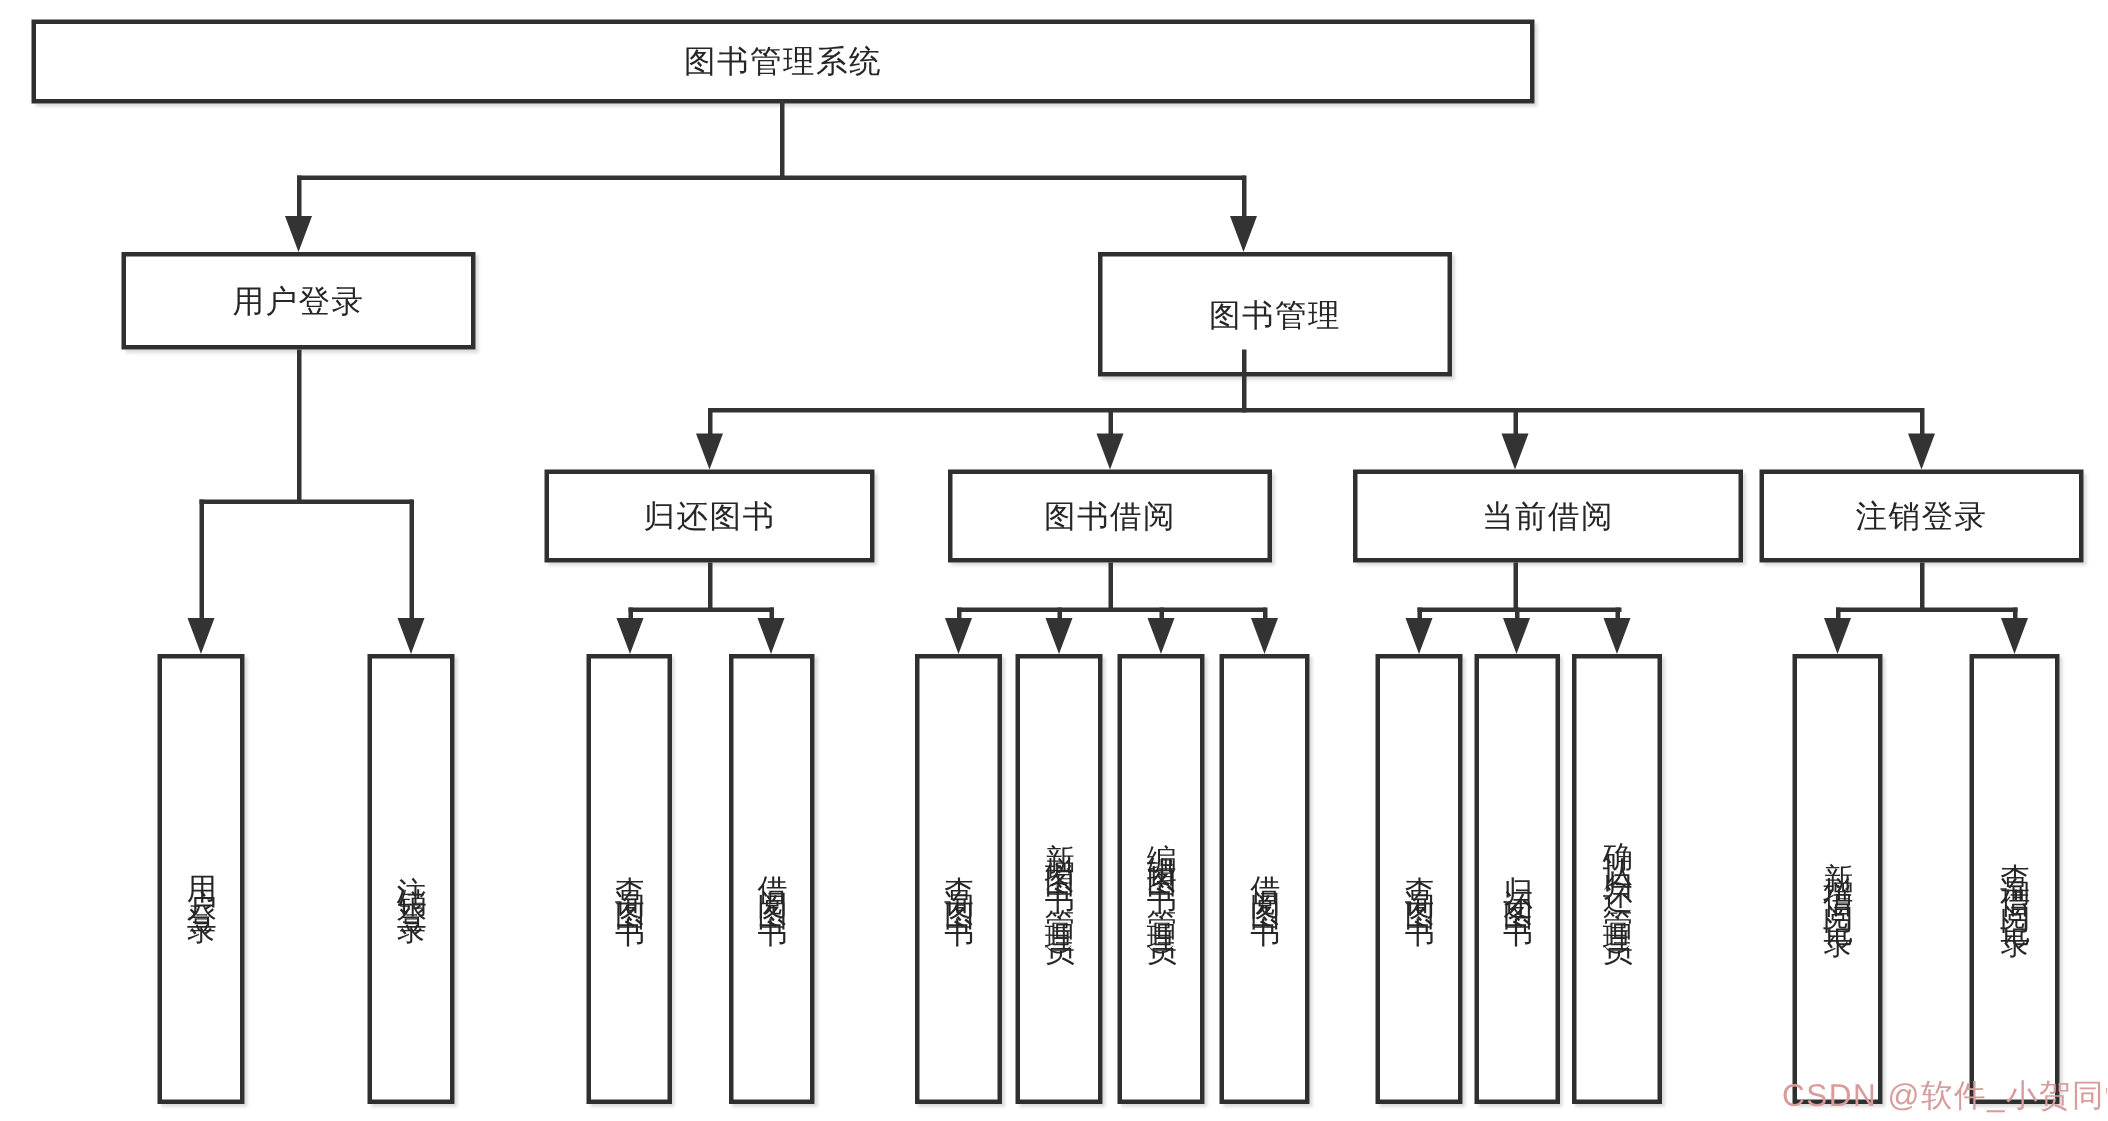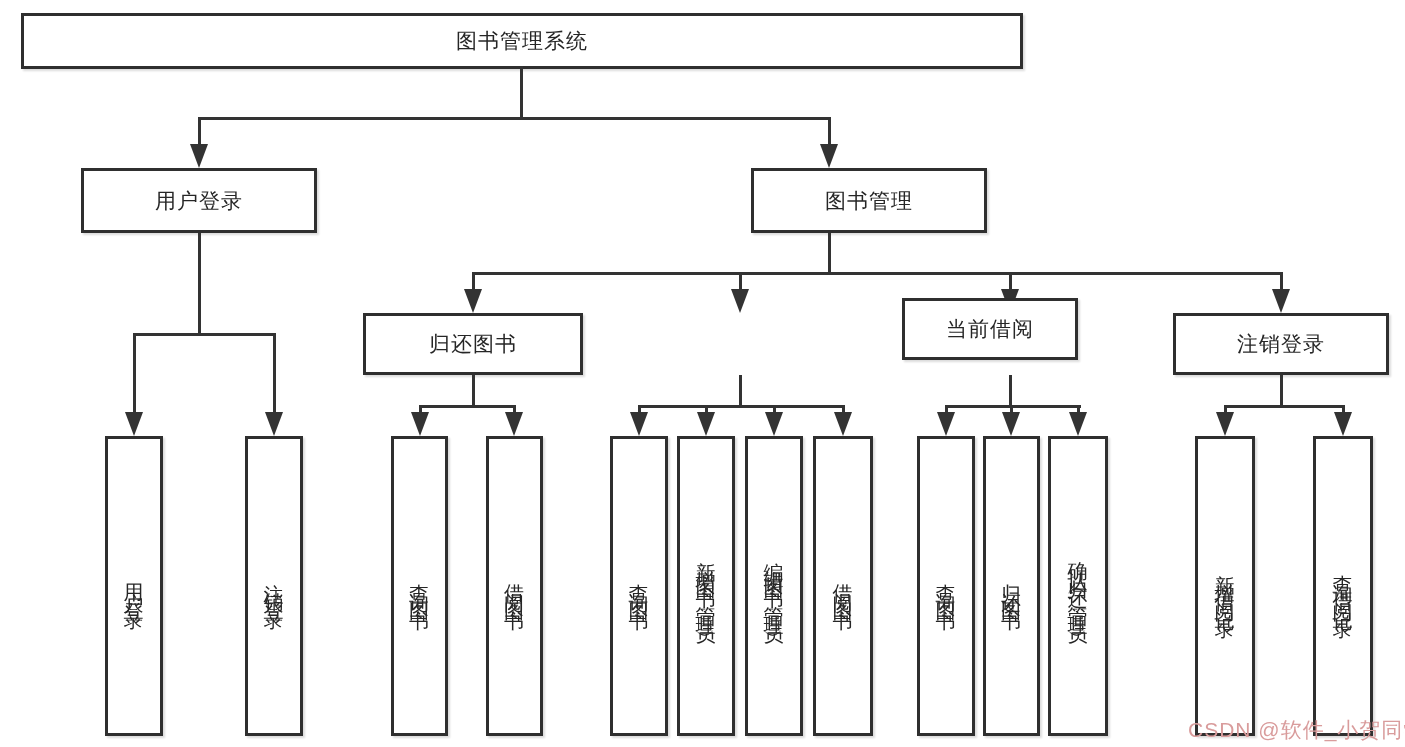--- a/index.html
+++ b/index.html
@@ -46,42 +46,43 @@
   <div class="box hbox" style="left:21px;top:13px;width:1002px;height:56px;">图书管理系统</div>
 
   <div class="vline" style="left:520px;top:66px;height:54px;"></div>
   <div class="hline" style="left:198px;top:117px;width:632px;"></div>
   <div class="vline" style="left:198px;top:117px;height:31px;"></div>
   <div class="vline" style="left:828px;top:117px;height:31px;"></div>
   <div class="arrow" style="left:190px;top:144px;"></div>
   <div class="arrow" style="left:820px;top:144px;"></div>
 
   <div class="box hbox" style="left:81px;top:168px;width:236px;height:65px;">用户登录</div>
-  <div class="box hbox" style="left:751px;top:168px;width:236px;height:65px;">图书管理</div>
+  <div class="box hbox" style="left:732px;top:168px;width:236px;height:83px;">图书管理</div>
 
   <div class="vline" style="left:198px;top:233px;height:103px;"></div>
   <div class="hline" style="left:133px;top:333px;width:142px;"></div>
   <div class="vline" style="left:133px;top:333px;height:83px;"></div>
   <div class="vline" style="left:273px;top:333px;height:83px;"></div>
   <div class="arrow" style="left:125px;top:412px;"></div>
   <div class="arrow" style="left:265px;top:412px;"></div>
 
   <div class="vline" style="left:828px;top:233px;height:42px;"></div>
   <div class="hline" style="left:472px;top:272px;width:810px;"></div>
   <div class="vline" style="left:472px;top:272px;height:21px;"></div>
   <div class="vline" style="left:739px;top:272px;height:21px;"></div>
   <div class="vline" style="left:1009px;top:272px;height:21px;"></div>
   <div class="vline" style="left:1280px;top:272px;height:21px;"></div>
   <div class="arrow" style="left:464px;top:289px;"></div>
   <div class="arrow" style="left:731px;top:289px;"></div>
   <div class="arrow" style="left:1001px;top:289px;"></div>
   <div class="arrow" style="left:1272px;top:289px;"></div>
 
   <div class="box hbox" style="left:363px;top:313px;width:220px;height:62px;">归还图书</div>
-  <div class="box hbox" style="left:902px;top:298px;width:176px;height:62px;">当前借阅</div>
+  <div class="box hbox" style="left:632px;top:313px;width:216px;height:62px;">图书借阅</div>
+  <div class="box hbox" style="left:902px;top:313px;width:260px;height:62px;">当前借阅</div>
   <div class="box hbox" style="left:1173px;top:313px;width:216px;height:62px;">注销登录</div>
 
   <div class="vline" style="left:472px;top:375px;height:33px;"></div>
   <div class="hline" style="left:419px;top:405px;width:97px;"></div>
   <div class="vline" style="left:419px;top:405px;height:11px;"></div>
   <div class="vline" style="left:513px;top:405px;height:11px;"></div>
   <div class="arrow" style="left:411px;top:412px;"></div>
   <div class="arrow" style="left:505px;top:412px;"></div>
 
   <div class="vline" style="left:739px;top:375px;height:33px;"></div>

